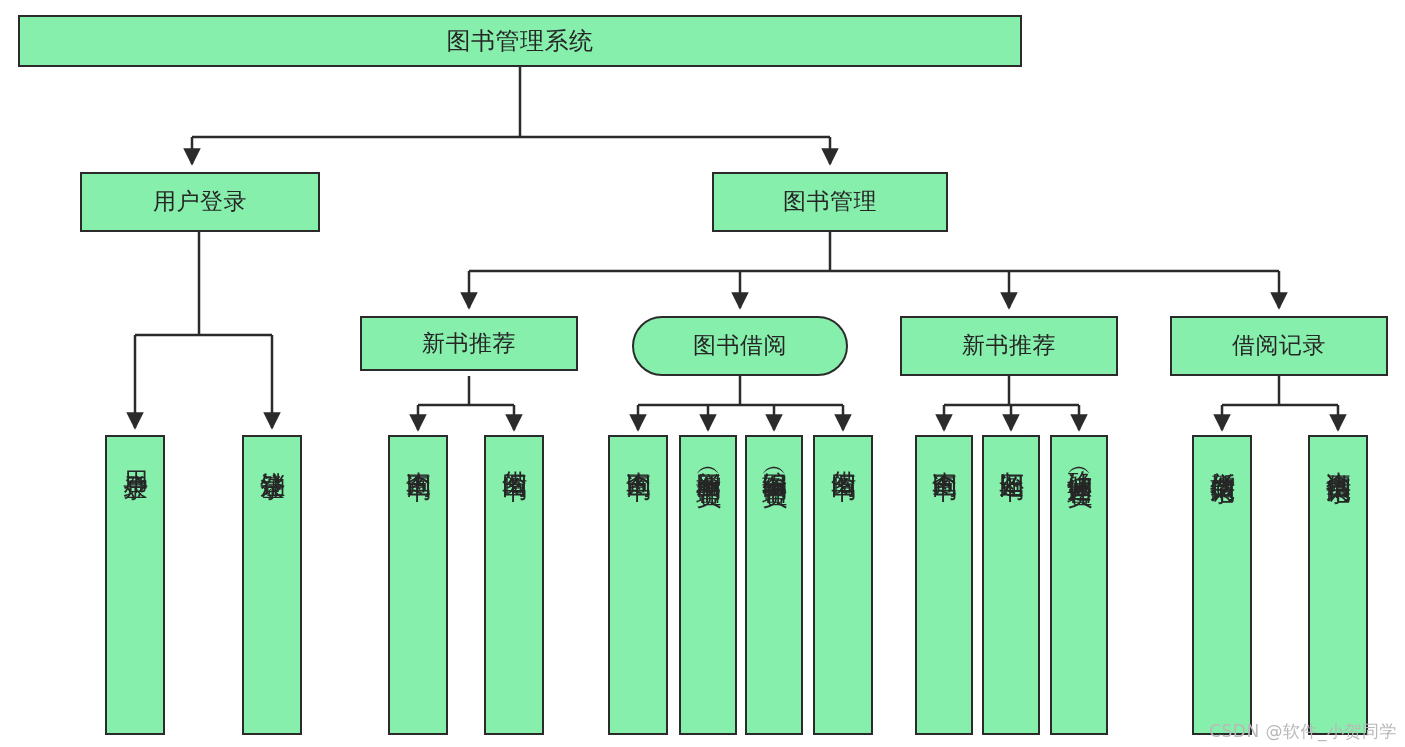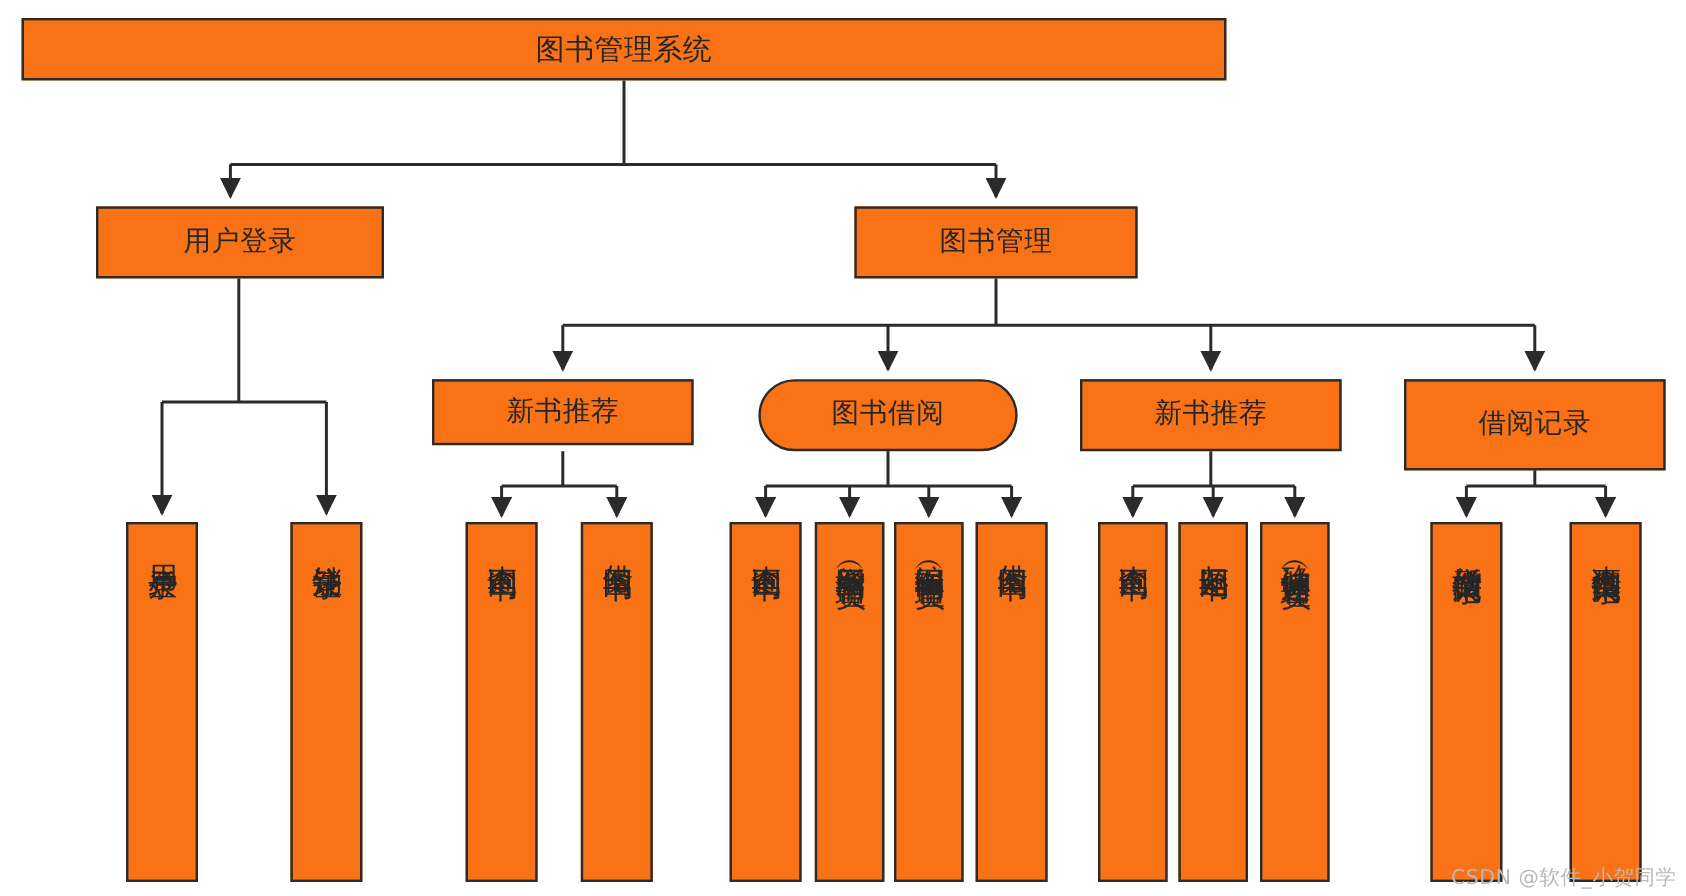--- a/index.html
+++ b/index.html
@@ -21,21 +21,21 @@
     position: absolute;
     left: 0;
     top: 0;
     width: 1405px;
     height: 747px;
   }
   .node {
     position: absolute;
     box-sizing: border-box;
     border: 2.5px solid #2b2b2b;
-    background: #f97316;
+    background: #86efac;
     display: flex;
     align-items: center;
     justify-content: center;
     color: #262626;
     z-index: 2;
   }
   .node-h {
     font-size: 23px;
     letter-spacing: 0.5px;
     line-height: 1.1;
@@ -136,21 +136,21 @@
 
   <div class="node node-h" style="left:360px; top:316px; width:218px; height:55px;">
     <span>新书推荐</span>
   </div>
   <div class="node node-h" style="left:632px; top:316px; width:216px; height:60px;border-radius:30px;">
     <span>图书借阅</span>
   </div>
   <div class="node node-h" style="left:900px; top:316px; width:218px; height:60px;">
     <span>新书推荐</span>
   </div>
-  <div class="node node-h" style="left:1170px; top:316px; width:218px; height:76px;">
+  <div class="node node-h" style="left:1170px; top:316px; width:218px; height:60px;">
     <span>借阅记录</span>
   </div>
 
   <div class="node node-v" style="left:105px; top:435px; width:60px; height:300px;">
     <span class="vtext">用户登录</span>
   </div>
   <div class="node node-v" style="left:242px; top:435px; width:60px; height:300px;">
     <span class="vtext">注销登录</span>
   </div>
 

